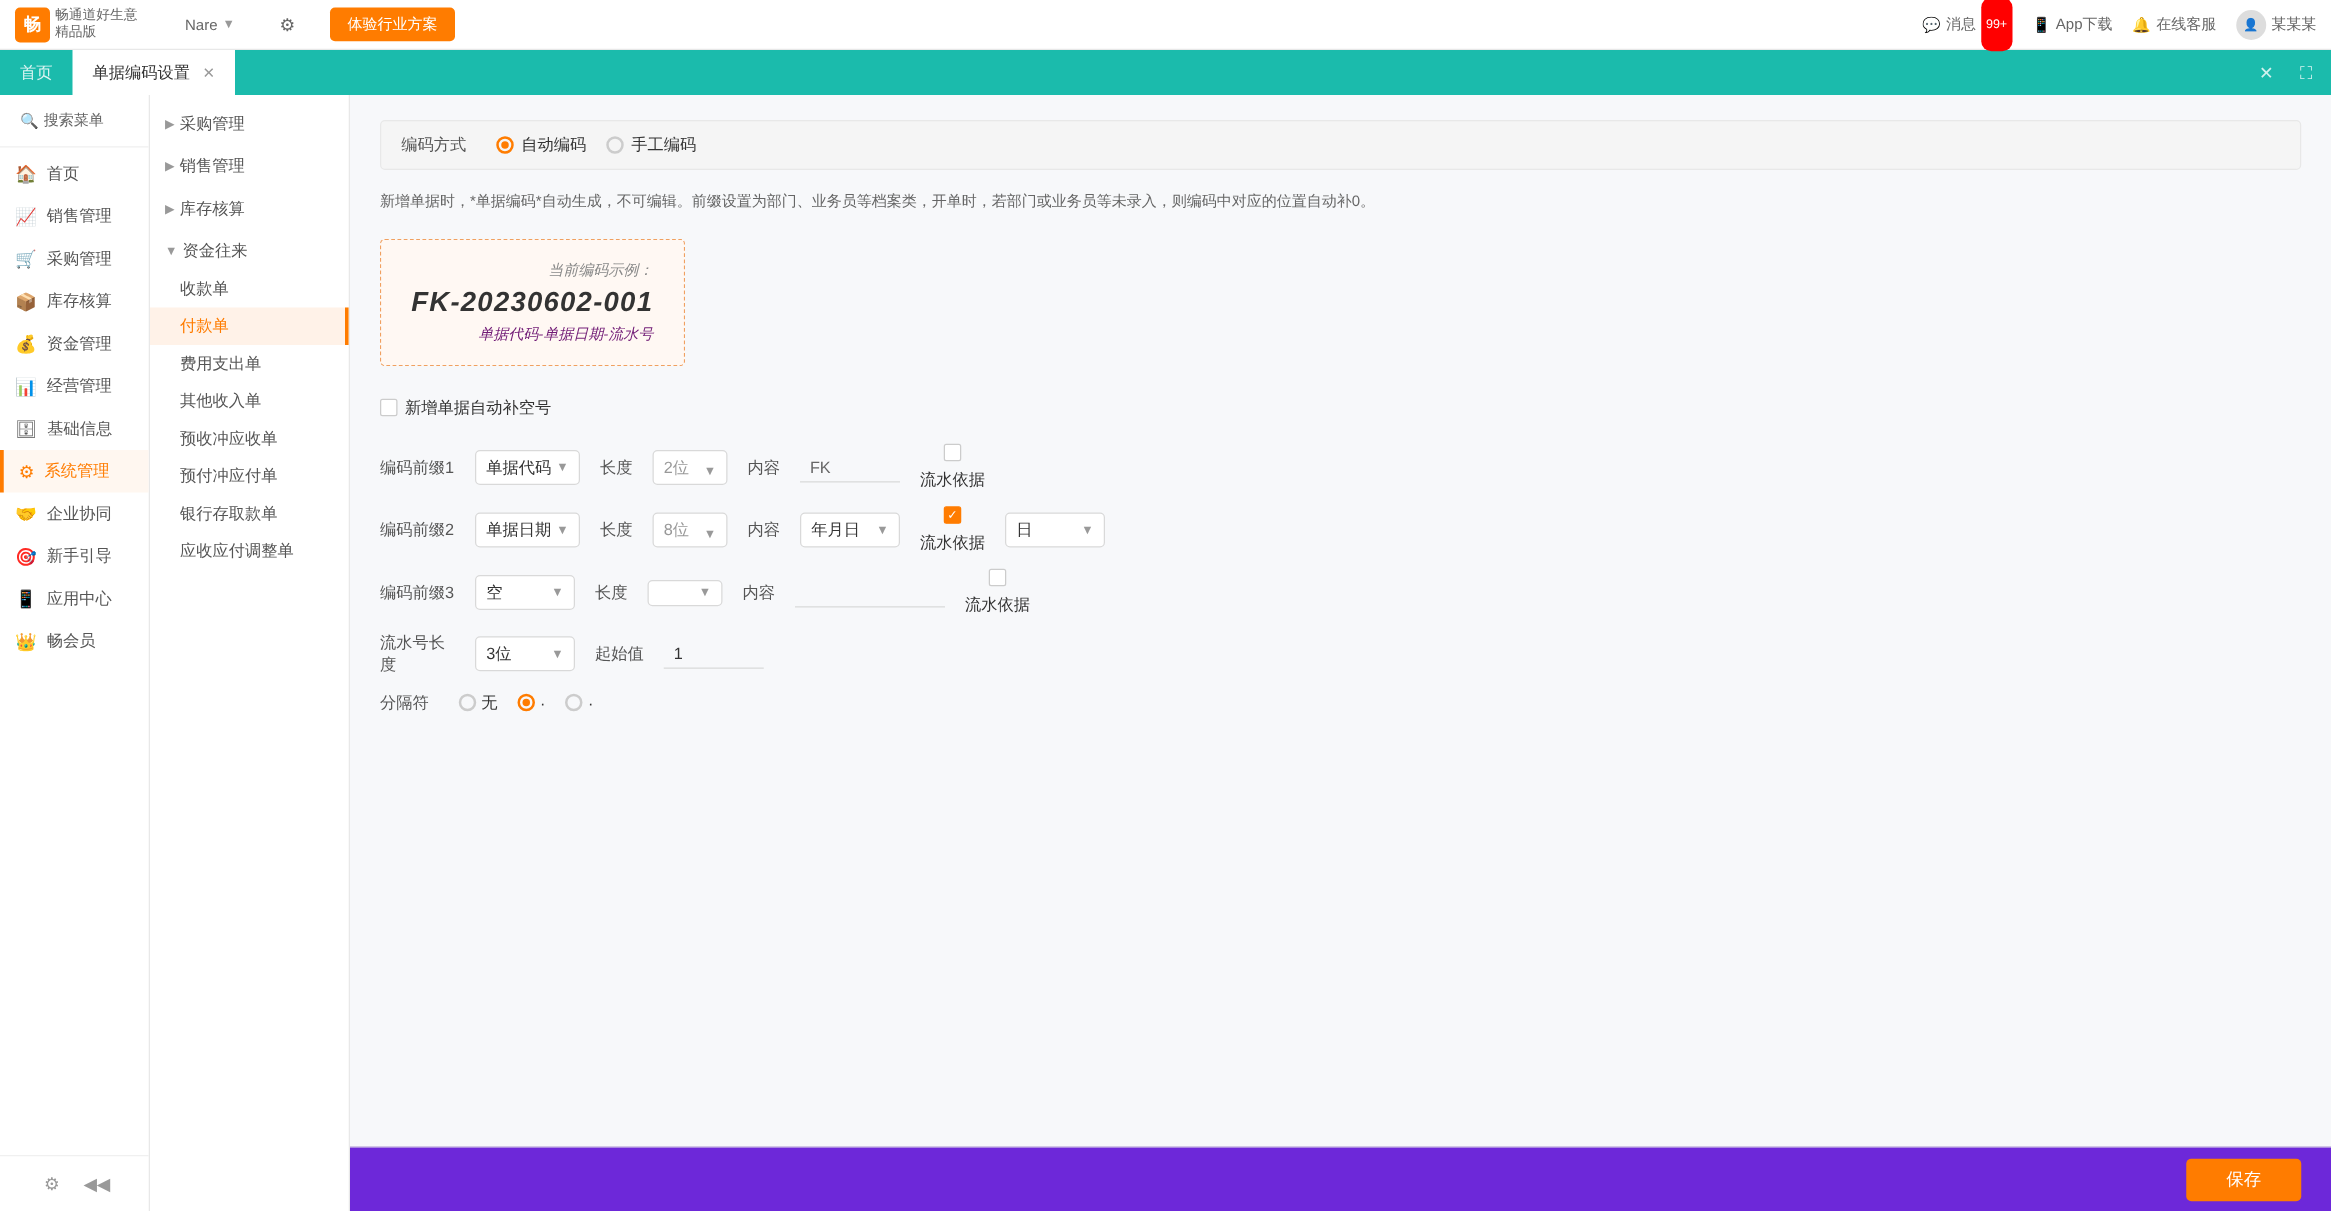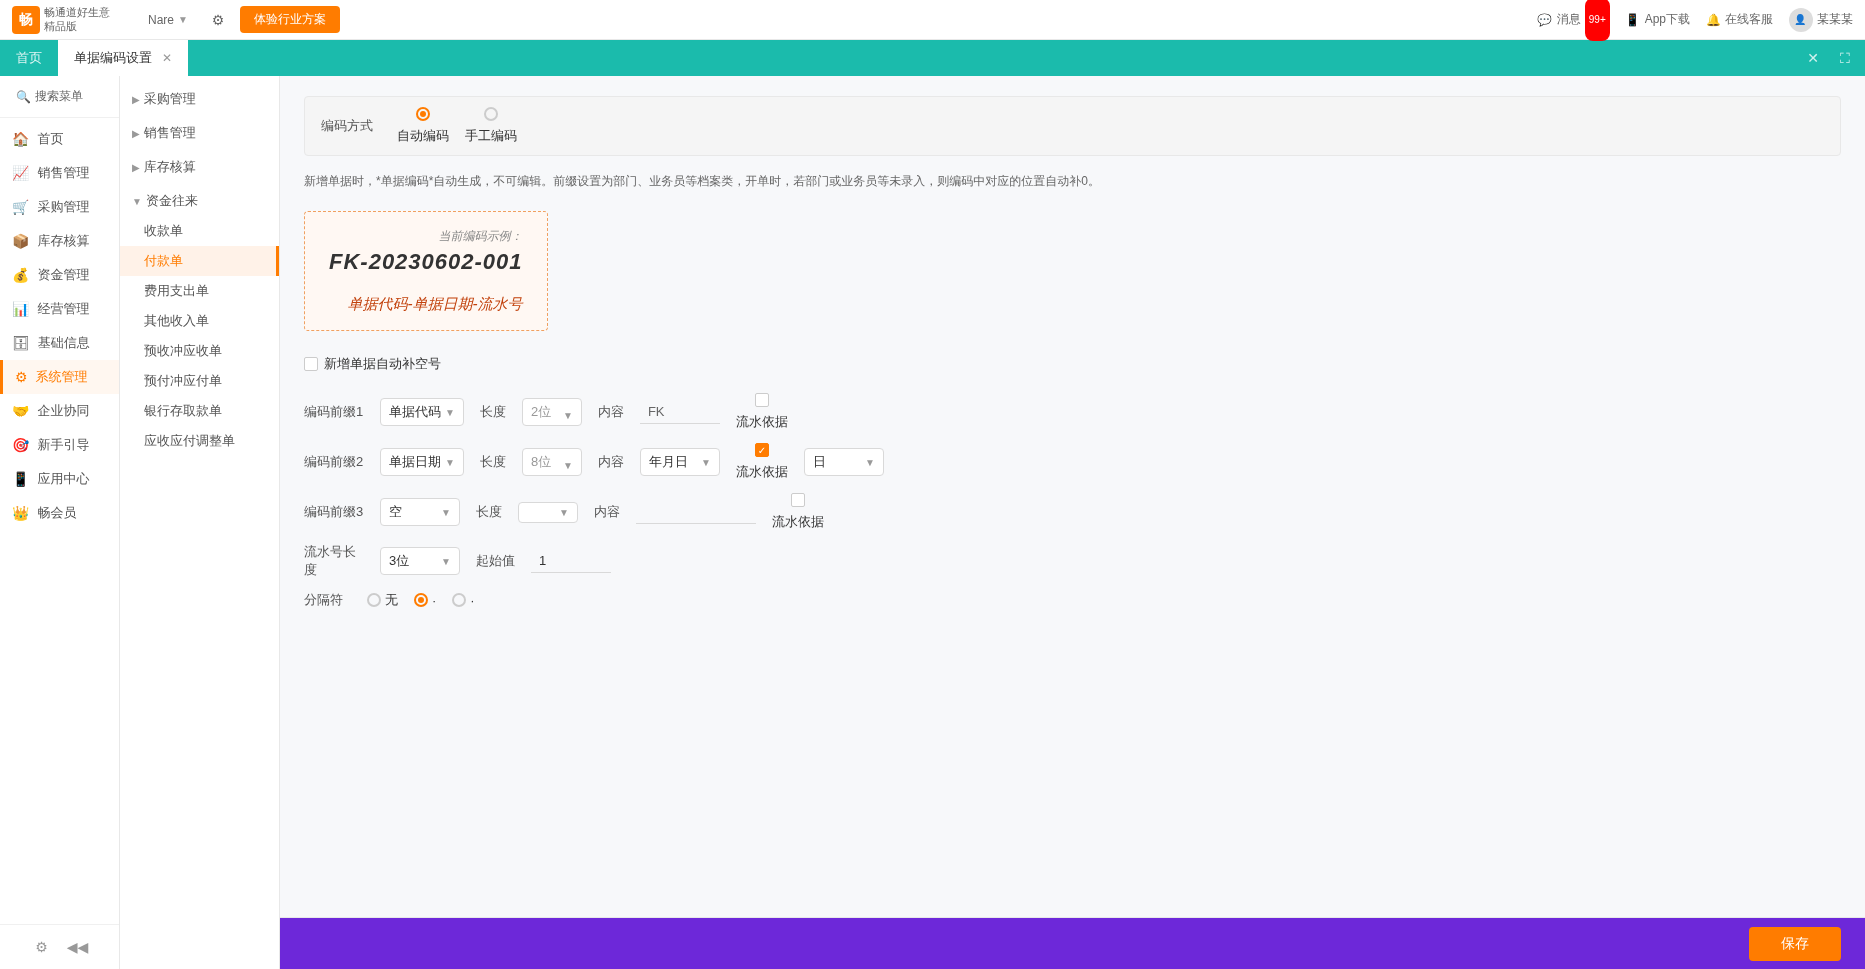--- a/index.html
+++ b/index.html
@@ -29,21 +29,21 @@
       background: #ff7c00;
       border-radius: 4px;
       display: flex;
       align-items: center;
       justify-content: center;
       color: #fff;
       font-size: 14px;
       font-weight: bold;
     }
     .logo-text { font-size: 11px; color: #666; line-height: 1.2; }
-    .header-nav-left { display: flex; align-items: center; gap: 8px; flex: 1; }
+    .header-nav-left { display: flex; align-items: center; gap: 20px; flex: 1; }
     .company-selector {
       display: flex;
       align-items: center;
       gap: 4px;
       color: #666;
       font-size: 12px;
       cursor: pointer;
       padding: 4px 8px;
       border-radius: 4px;
     }
@@ -265,21 +265,21 @@
       border: 1px solid #e8e8e8;
       border-radius: 4px;
       padding: 10px 16px;
       display: flex;
       align-items: center;
       gap: 24px;
       margin-bottom: 16px;
     }
     .encoding-method-label { font-size: 13px; color: #555; }
     .radio-group { display: flex; align-items: center; gap: 16px; }
-    .radio-item { display: flex; align-items: center; gap: 6px; cursor: pointer; font-size: 13px; color: #333; flex-direction: column; }
+    .radio-item { display: flex; align-items: center; gap: 6px; cursor: pointer; font-size: 13px; color: #333; }
     .radio-dot {
       width: 14px;
       height: 14px;
       border-radius: 50%;
       border: 2px solid #ccc;
       display: flex;
       align-items: center;
       justify-content: center;
     }
     .radio-dot.checked { border-color: #ff7c00; }
@@ -305,21 +305,21 @@
       border: 1px dashed #f0a060;
       border-radius: 4px;
       padding: 16px 24px;
       display: inline-block;
       margin-bottom: 24px;
       text-align: right;
       font-style: italic;
     }
     .preview-label { font-size: 12px; color: #888; margin-bottom: 4px; }
     .preview-code { font-size: 22px; font-weight: bold; color: #333; letter-spacing: 1px; }
-    .preview-desc { font-size: 15px; color: #c2410c; margin-top: 20px; }
+    .preview-desc { font-size: 12px; color: #701a75; margin-top: 4px; }
 
     
     .form-section { display: flex; flex-direction: column; gap: 12px; }
     .form-row {
       display: flex;
       align-items: center;
       gap: 16px;
     }
     .form-label { font-size: 13px; color: #555; width: 60px; flex-shrink: 0; }
 

